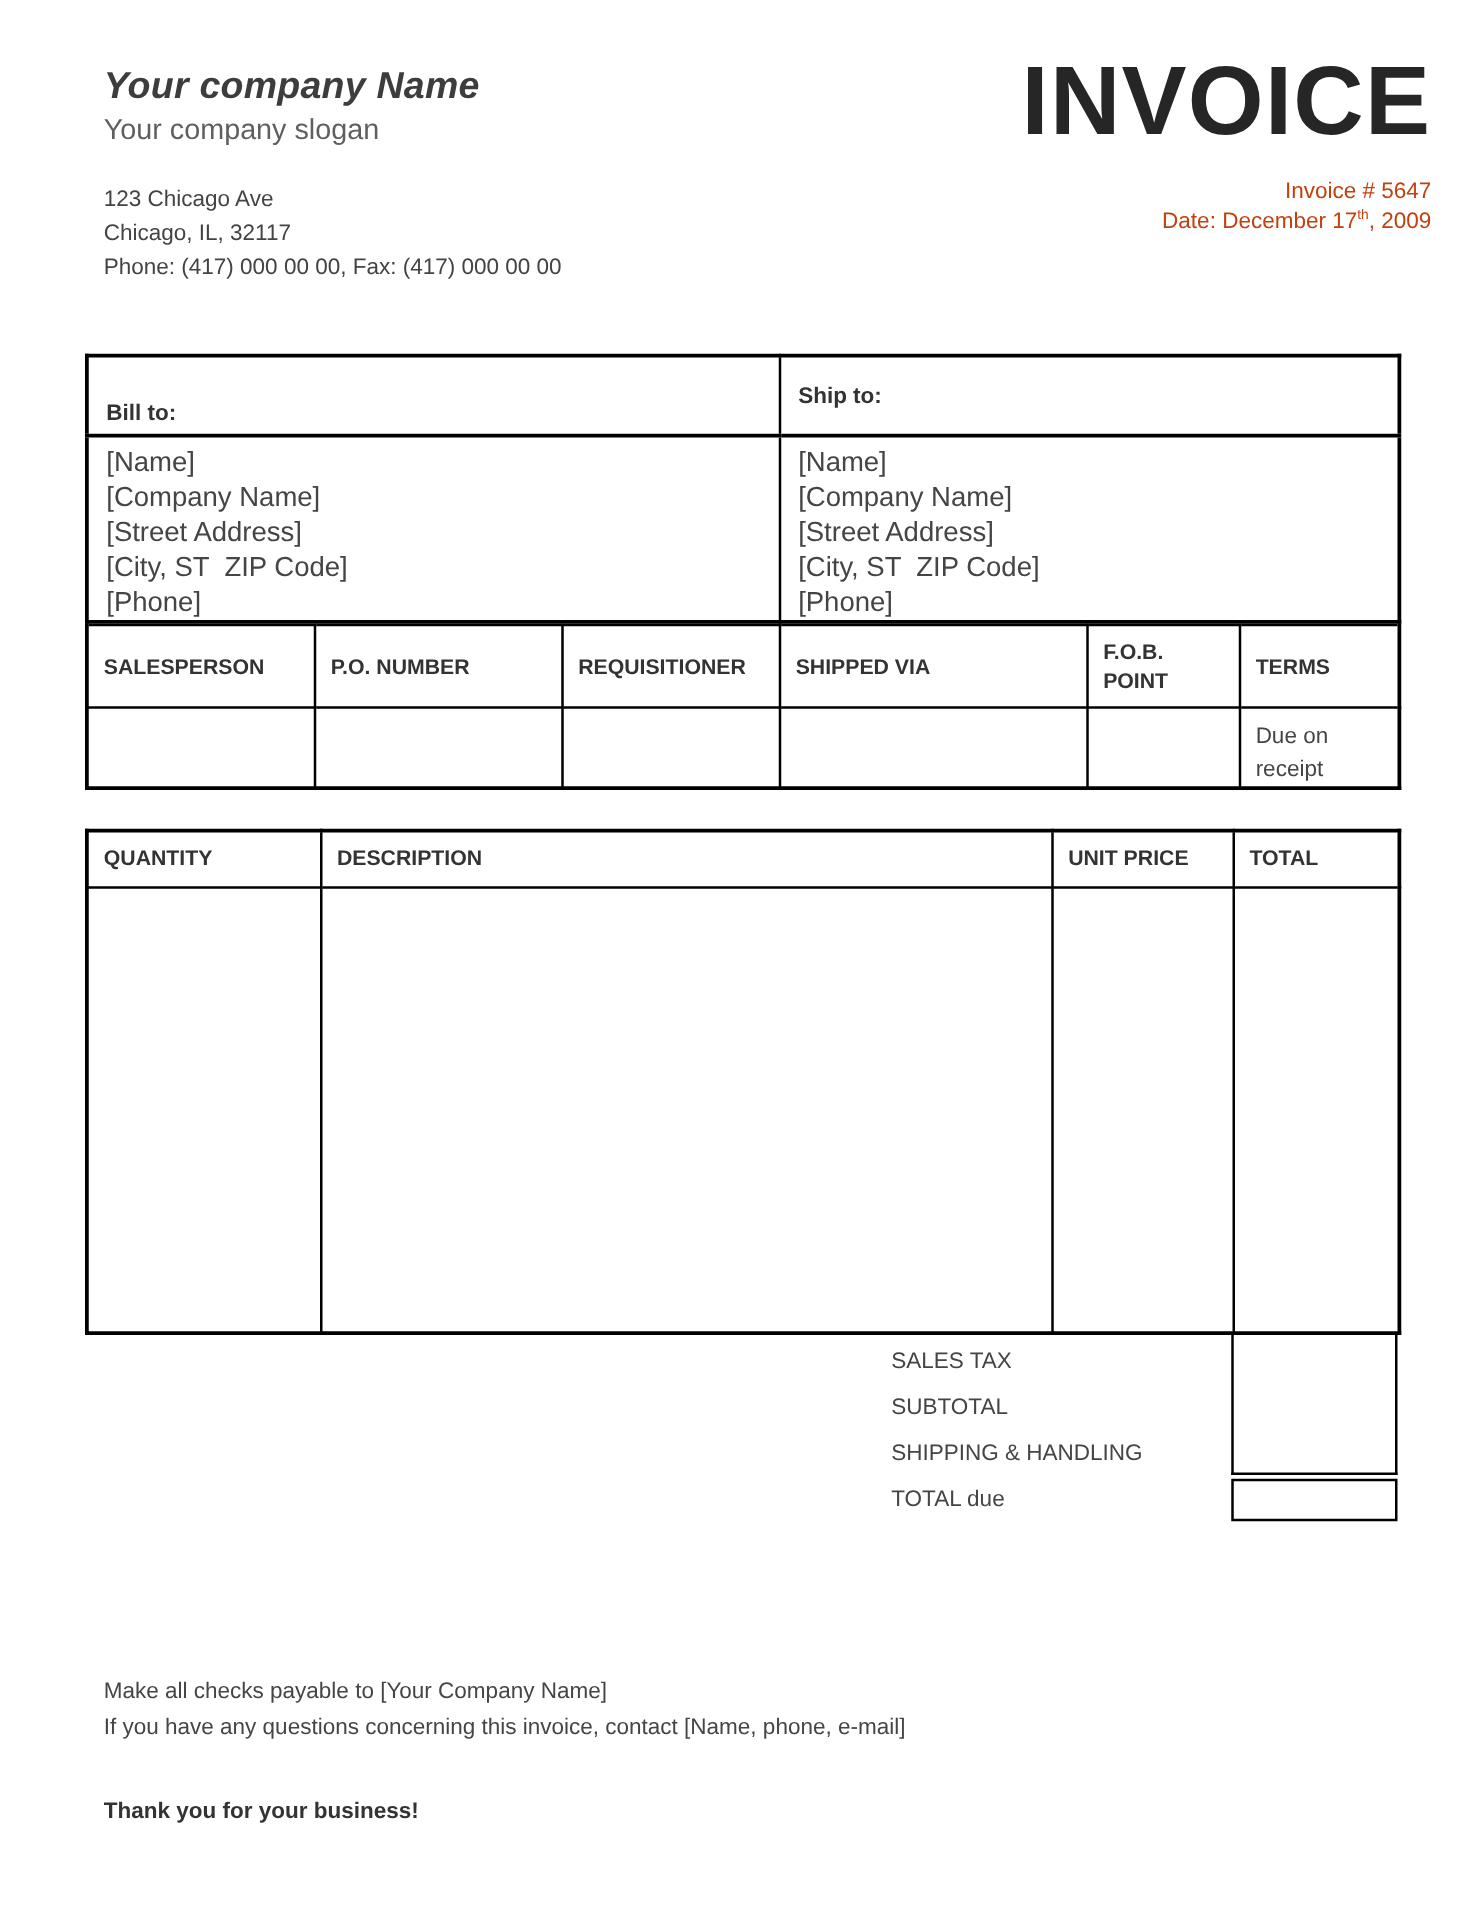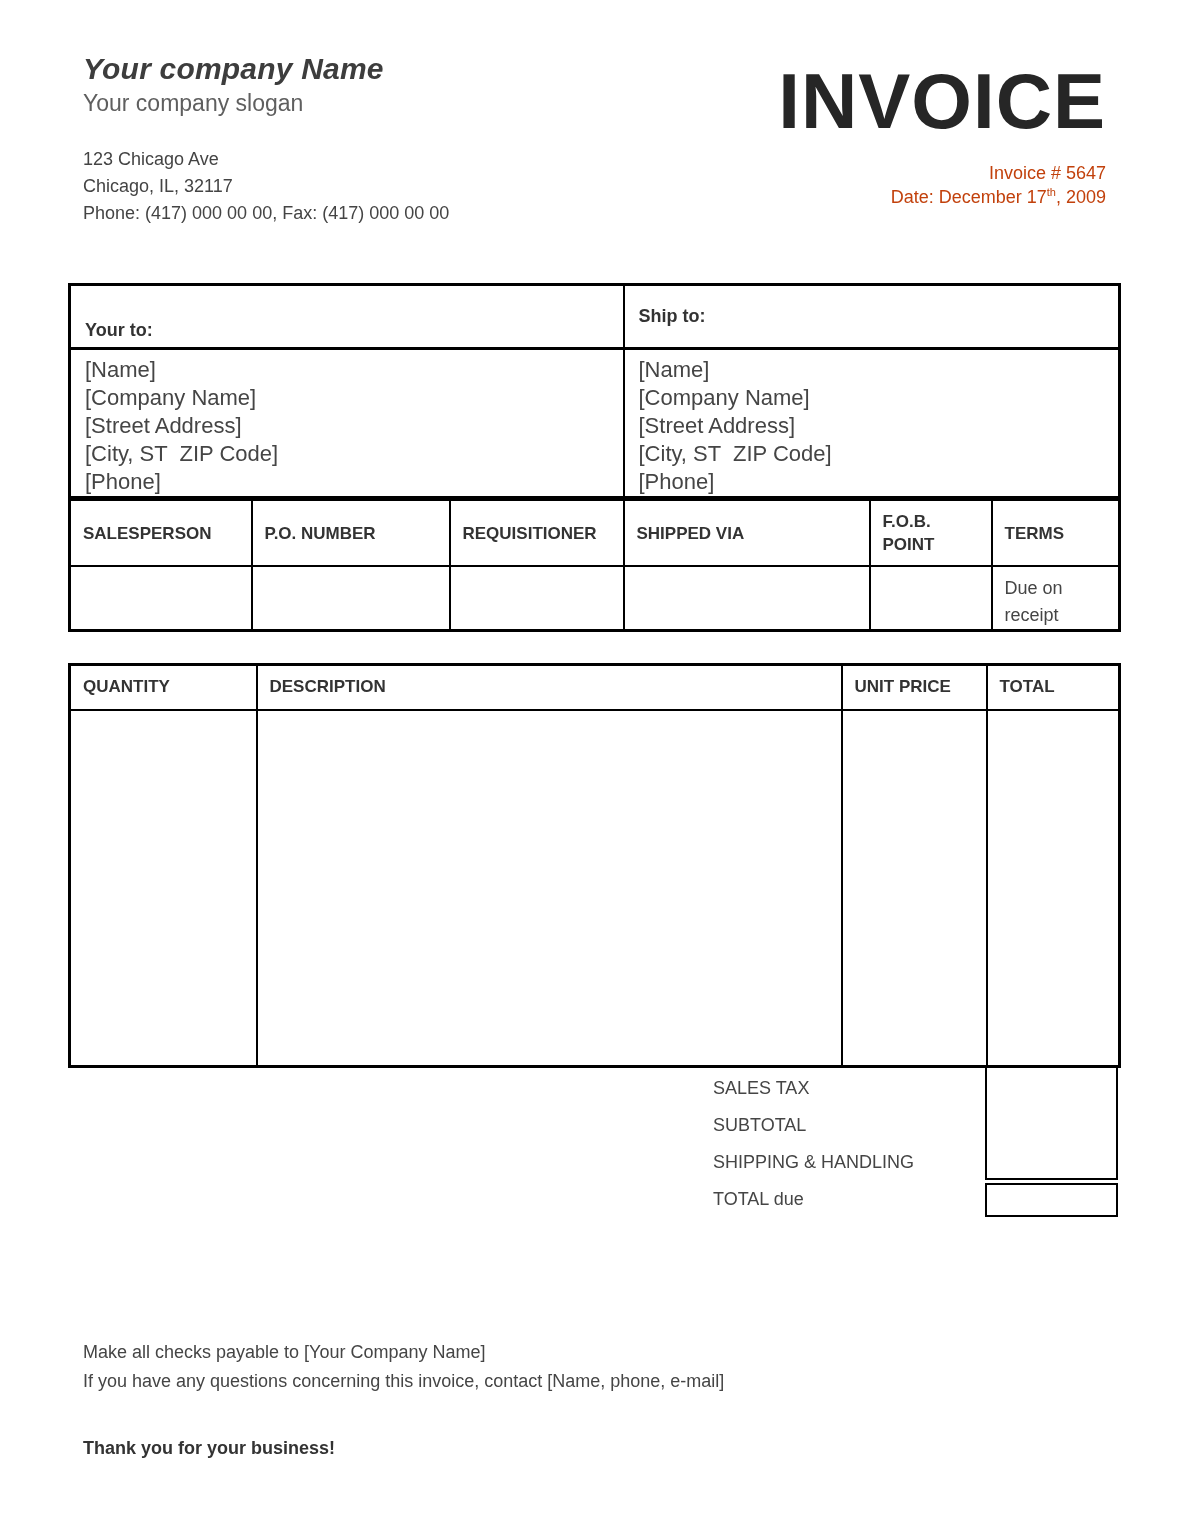--- a/index.html
+++ b/index.html
@@ -1,35 +1,35 @@
 <!DOCTYPE html>
 <html><head>
 <meta charset="utf-8">
 <style>
   * { margin:0; padding:0; box-sizing:border-box; }
   html,body { background:#ffffff; }
   .page {
     width:1187px; height:1459px; background:#ffffff; position:relative;
     font-family:"Liberation Sans", sans-serif; color:#3f3f3f;
-    padding:0 69px 0 68px; overflow:hidden;
+    padding:0 30px 0 68px; overflow:hidden;
   }
 
   
   .header { position:relative; height:283px; }
   .company-name {
     position:absolute; left:15px; top:52px;
     font-size:30px; font-weight:bold; font-style:italic; color:#3d3d3d;
     letter-spacing:0.2px;
   }
   .company-slogan {
     position:absolute; left:15px; top:90px;
     font-size:23px; color:#5f5f5f;
   }
   .company-address { position:absolute; left:15px; top:146px; font-size:18px; line-height:27px; color:#444444; }
-  .header-right { position:absolute; right:12px; top:40px; text-align:right;margin-top:21px; }
+  .header-right { position:absolute; right:12px; top:40px; text-align:right; }
   .invoice-title {
     font-size:78px; font-weight:bold; color:#262626; line-height:80px;
     letter-spacing:1px; white-space:nowrap;
   }
   .invoice-meta { margin-top:20px; font-size:18px; line-height:24px; color:#c2410c; }
   .invoice-meta sup { font-size:11px; vertical-align:super; line-height:0; }
 
   
   table { border-collapse:collapse; table-layout:fixed; width:1050px; }
   td { overflow:hidden; }
@@ -109,21 +109,21 @@
     </div>
   </div>
 
   <table class="bs-table">
     <colgroup>
         <col style="width:554px">
         <col style="width:496px">
       </colgroup>
     <tbody>
         <tr class="head-row">
-      <td>Your to:</td>
+      <td>Bill to:</td>
       <td class="ship-pad">Ship to:</td>
     </tr>
     <tr class="body-row">
       <td>
         <div class="party-line">[Name]</div>
         <div class="party-line">[Company Name]</div>
         <div class="party-line">[Street Address]</div>
         <div class="party-line">[City, ST  ZIP Code]</div>
         <div class="party-line">[Phone]</div>
       </td>

